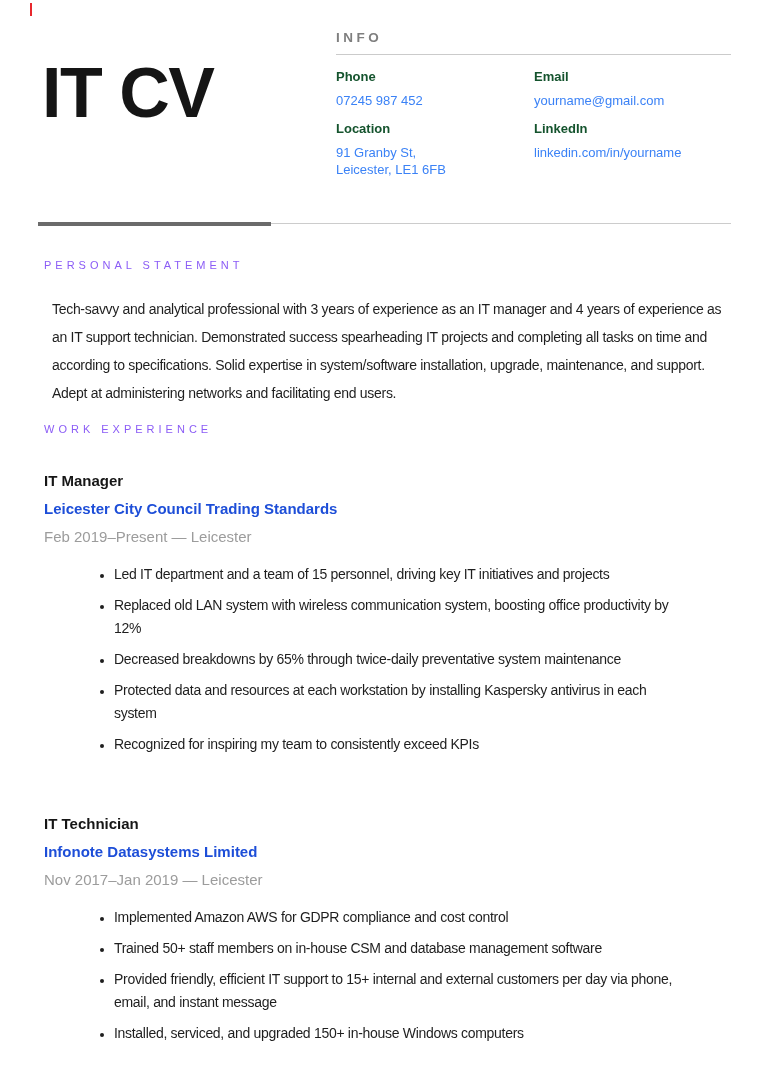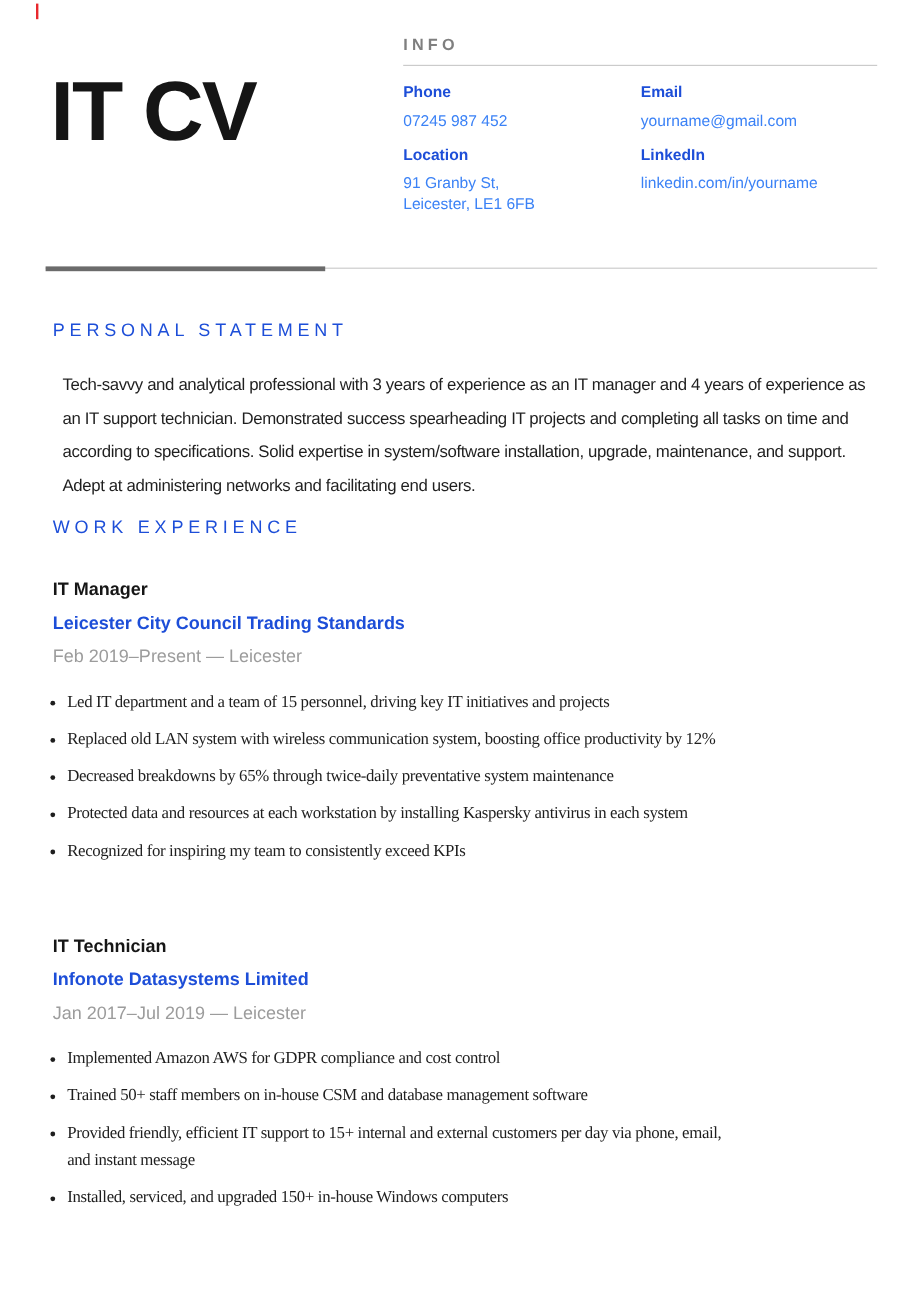--- a/index.html
+++ b/index.html
@@ -30,54 +30,53 @@
   .info-block { flex: 1; }
   .info-heading {
     font-size: 13.5px; line-height: 16px; font-weight: bold;
     letter-spacing: 3.5px; color: #7f7f7f;
   }
   .info-rule { height: 1px; background: #cbcbcb; margin-top: 8px; }
   .info-grid {
     margin-top: 14px;
     display: grid; grid-template-columns: 198px auto; row-gap: 12px;
   }
-  .info-label { font-size: 13px; line-height: 16px; font-weight: bold; color: #1d4ed8; margin-bottom: 7px; }
+  .info-label { font-size: 13px; line-height: 16px; font-weight: bold; color: #14532d; margin-bottom: 7px; }
   .info-value { font-size: 13px; line-height: 17px; color: #3b82f6; white-space: pre-line; }
 
   
   .divider { position: relative; height: 4px; margin: 44px 37px 0 38px; }
   .divider-light { position: absolute; left: 0; right: 0; top: 1px; height: 1px; background: #cccccc; }
   .divider-dark { position: absolute; left: 0; top: 0; width: 233px; height: 4px; background: #6b6b6b; }
 
   
   .section-heading {
-    margin: 40px 0 0 44px;
-    font-size: 15px; line-height: 20px; font-weight: normal;
-    letter-spacing: 4px; color: #1d4ed8;
+    margin: 29px 0 0 44px;
+    font-size: 11px; line-height: 20px; font-weight: normal;
+    letter-spacing: 4px; color: #8b5cf6;
   }
   .section-we .section-heading { margin-top: 12px; }
 
   .ps-text {
     margin: 20px 30px 0 52px;
     max-width: 686px;
     font-size: 14px; line-height: 28px; letter-spacing: -0.3px;
     color: #1f1f1f;
   }
 
   
   .job-title { margin: 32px 0 0 44px; font-size: 15px; line-height: 19px; font-weight: bold; color: #161616; }
   .job + .job .job-title { margin-top: 58px; }
   .job-company { margin: 9px 0 0 44px; font-size: 15px; line-height: 19px; font-weight: 600; color: #1d4ed8; }
   .job-dates { margin: 9px 0 0 44px; font-size: 15px; line-height: 19px; color: #9c9c9c; }
 
   .job ul {
     margin: 17px 30px 0 0;
-    padding-left: 56px;
+    padding-left: 114px;
     list-style: disc outside;
-    font-family: Liberation Serif, serif;
   }
   .job li {
     margin-bottom: 8px;
     max-width: 562px;
     font-size: 14px; line-height: 23px; letter-spacing: -0.3px;
     color: #1e1e1e;
   }
   .job li::marker { color: #1e1e1e; font-size: 12px; }
 </style>
 </head>
@@ -136,21 +135,21 @@
       <li>Replaced old LAN system with wireless communication system, boosting office productivity by 12%</li>
       <li>Decreased breakdowns by 65% through twice-daily preventative system maintenance</li>
       <li>Protected data and resources at each workstation by installing Kaspersky antivirus in each system</li>
       <li>Recognized for inspiring my team to consistently exceed KPIs</li>
     </ul>
   </article>
 
   <article class="job">
     <h3 class="job-title">IT Technician</h3>
     <div class="job-company">Infonote Datasystems Limited</div>
-    <div class="job-dates">Jan 2017–Jul 2019 — Leicester</div>
+    <div class="job-dates">Nov 2017–Jan 2019 — Leicester</div>
     <ul>
       <li>Implemented Amazon AWS for GDPR compliance and cost control</li>
       <li>Trained 50+ staff members on in-house CSM and database management software</li>
       <li>Provided friendly, efficient IT support to 15+ internal and external customers per day via phone, email, and instant message</li>
       <li>Installed, serviced, and upgraded 150+ in-house Windows computers</li>
     </ul>
   </article>
 </section>
 
 </body></html>

